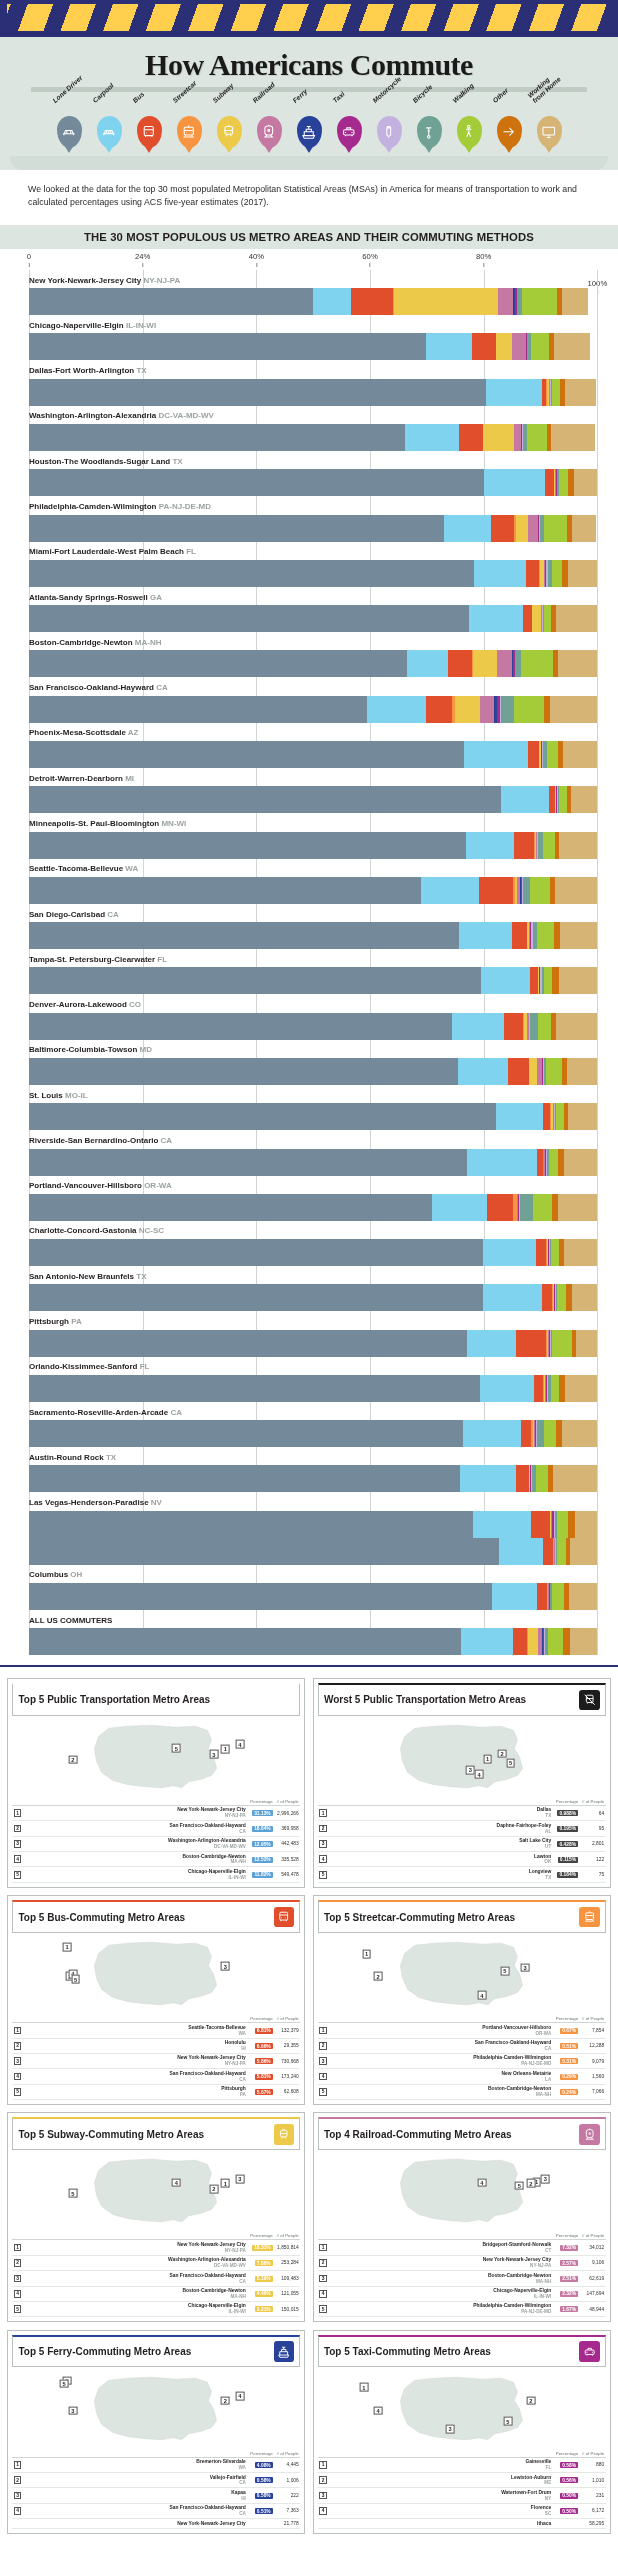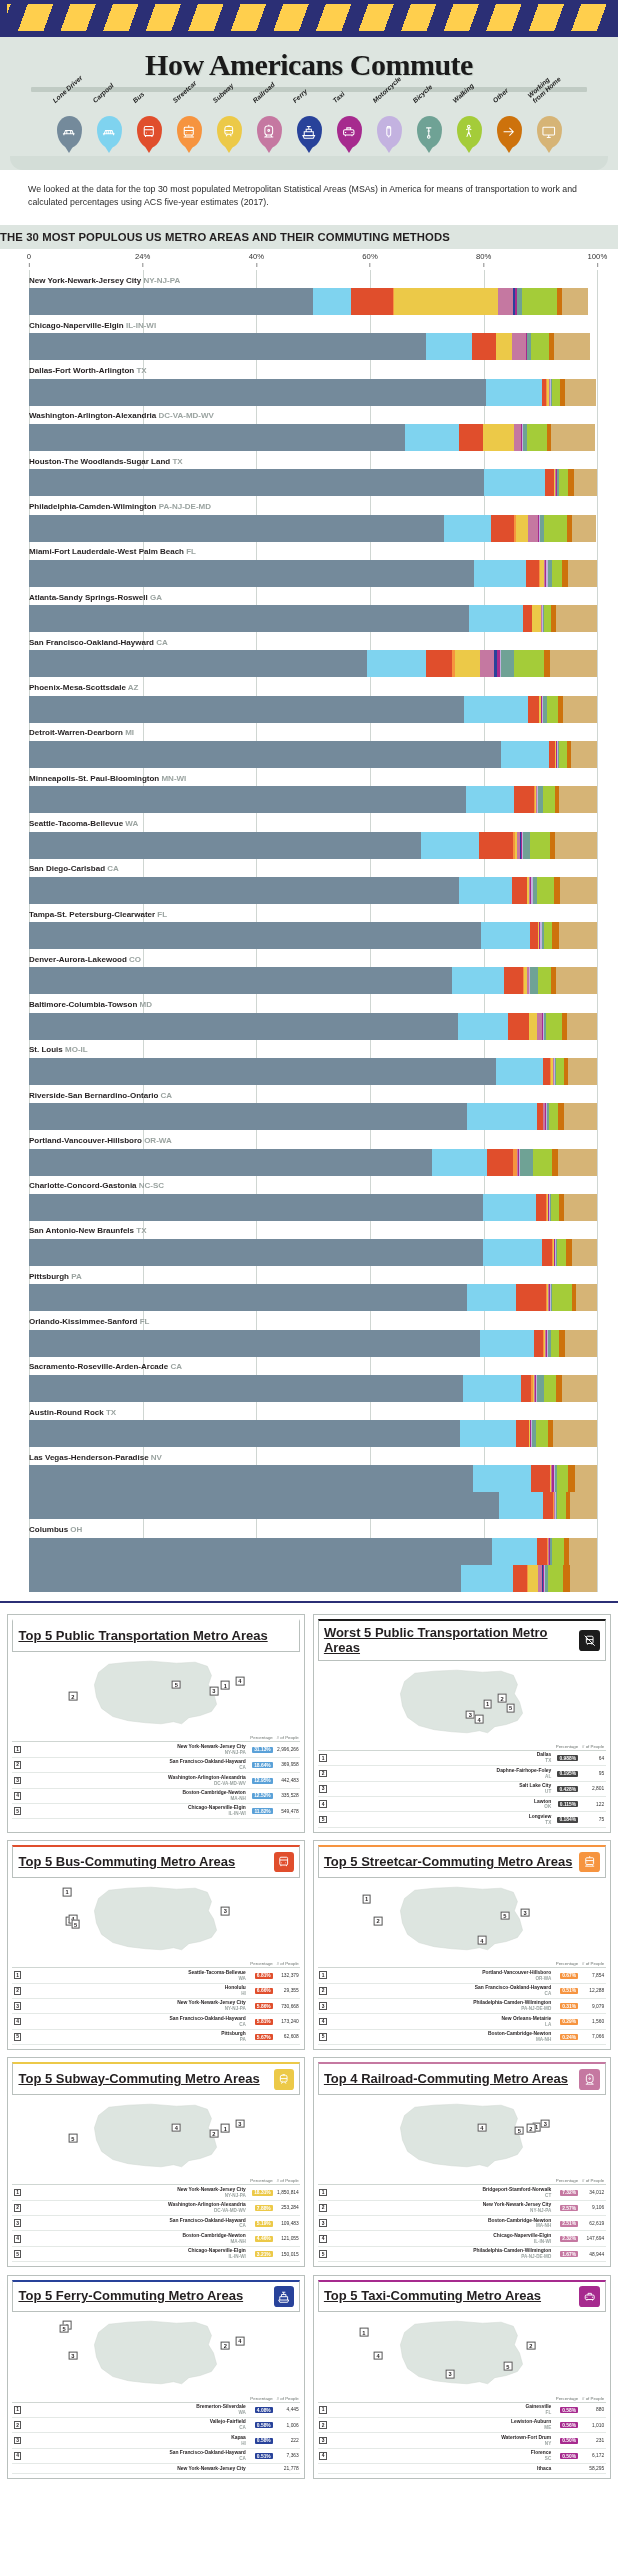--- a/index.html
+++ b/index.html
@@ -58,21 +58,21 @@
     background:#d3ddd7;border-radius:0 0 12.4px 12.4px;
   }
 
   .blurb{
     background:#fff;padding:13.4px 28px 15.5px;
     font-size:8.8px;line-height:1.5;color:#2b2b2b;
   }
 
   
   .section-band{
-    background:#dde5e0;padding:6.2px 0;
+    background:#dde5e0;text-align:center;padding:6.2px 0;
     font-weight:bold;font-size:11.3px;letter-spacing:0.1px;
   }
 
   
   .chart{position:relative;padding:3.1px 0 9.3px;background:#fff;}
   .axis{position:relative;height:17.5px;margin:0 20.6px 0 29px;}
   .axis .tick{position:absolute;top:0;transform:translateX(-50%);text-align:center;font-size:7.7px;color:#333;}
   .axis .tick i{display:block;width:0.5px;height:4.6px;background:#8a8a8a;margin:1.5px auto 0;}
   .rows{position:relative;margin:0 20.6px 0 29px;}
   .gridlines{position:absolute;inset:0;pointer-events:none;}
@@ -84,21 +84,21 @@
   .bar > i{display:block;height:100%;}
 
   
   .cards-wrap{border-top:2.6px solid #2b2f75;padding:11.3px 7.2px 5.2px;background:#fff;}
   .cards{display:grid;grid-template-columns:1fr 1fr;gap:7.2px;}
   .card{border:0.5px solid #b9c0bd;background:#fff;padding:4.1px;}
   .card-head{
     border:0.5px solid #b9c0bd;display:flex;align-items:center;justify-content:space-between;
     padding:4.6px 5.2px;min-height:29px;
   }
-  .card-head h3{font-size:13px;line-height:1.12;font-weight:bold;text-decoration:underline;}
+  .card-head h3{font-size:10px;line-height:1.12;font-weight:bold;}
   .card-badge{
     width:20.6px;height:20.6px;border-radius:3.1px;display:flex;align-items:center;justify-content:center;flex:0 0 auto;
   }
   .card-badge svg{width:13.4px;height:13.4px;stroke:#fff;fill:none;stroke-width:1.7;}
   .card-badge.dark{background:#1c1c1c;}
   .map{position:relative;height:77px;margin:3.1px 0 2.1px;}
   .map svg{width:100%;height:100%;}
   .pinmark{
     position:absolute;width:8.8px;height:8.8px;border:0.8px solid #555;background:#fff;
     font-size:5.7px;font-weight:bold;display:flex;align-items:center;justify-content:center;
@@ -257,21 +257,21 @@
 
   <div class="section-band">THE 30 MOST POPULOUS US METRO AREAS AND THEIR COMMUTING METHODS</div>
 
   <div class="chart">
     <div class="axis" id="axis">
         <div class="tick" style="left: 0%;"><span>0</span><i></i></div>
         <div class="tick" style="left: 20%;"><span>24%</span><i></i></div>
         <div class="tick" style="left: 40%;"><span>40%</span><i></i></div>
         <div class="tick" style="left: 60%;"><span>60%</span><i></i></div>
         <div class="tick" style="left: 80%;"><span>80%</span><i></i></div>
-        <div class="tick" style="left: 100%;"><span>100%</span><i></i></div>
+        <div class="tick" style="left: 100%; margin-top: 27px;"><span>100%</span><i></i></div>
       </div>
     <div class="rows" id="rows">
       <div class="gridlines" id="gridlines">
           <span style="left: 0%;"></span>
           <span style="left: 20%;"></span>
           <span style="left: 40%;"></span>
           <span style="left: 60%;"></span>
           <span style="left: 80%;"></span>
           <span style="left: 100%;"></span>
         </div>
@@ -410,20 +410,38 @@
             <i style="width:0%;background:#f6943f"></i>
             <i style="width:1.5%;background:#ecc948"></i>
             <i style="width:0.2%;background:#c578a1"></i>
             <i style="width:0%;background:#28429a"></i>
             <i style="width:0.1%;background:#a62a8e"></i>
             <i style="width:0.1%;background:#c3b2e0"></i>
             <i style="width:0.2%;background:#6fa295"></i>
             <i style="width:1.3%;background:#a4cc39"></i>
             <i style="width:0.8%;background:#cd720c"></i>
             <i style="width:7.3%;background:#d6b476"></i>
+          </div>
+        </div>
+        <div class="row">
+          <div class="name">Boston-Cambridge-Newton <span class="st">MA-NH</span></div>
+          <div class="bar">
+            <i style="width:66.5%;background:#748a9b"></i>
+            <i style="width:7.3%;background:#7fd3ef"></i>
+            <i style="width:4.1%;background:#e04e2c"></i>
+            <i style="width:0.2%;background:#f6943f"></i>
+            <i style="width:4.2%;background:#ecc948"></i>
+            <i style="width:2.6%;background:#c578a1"></i>
+            <i style="width:0.3%;background:#28429a"></i>
+            <i style="width:0.3%;background:#a62a8e"></i>
+            <i style="width:0.1%;background:#c3b2e0"></i>
+            <i style="width:1%;background:#6fa295"></i>
+            <i style="width:5.6%;background:#a4cc39"></i>
+            <i style="width:0.8%;background:#cd720c"></i>
+            <i style="width:7%;background:#d6b476"></i>
           </div>
         </div>
         <div class="row">
           <div class="name">San Francisco-Oakland-Hayward <span class="st">CA</span></div>
           <div class="bar">
             <i style="width:59.5%;background:#748a9b"></i>
             <i style="width:10.4%;background:#7fd3ef"></i>
             <i style="width:4.5%;background:#e04e2c"></i>
             <i style="width:0.5%;background:#f6943f"></i>
             <i style="width:4.5%;background:#ecc948"></i>
@@ -790,20 +808,21 @@
             <i style="width:0%;background:#28429a"></i>
             <i style="width:0.1%;background:#a62a8e"></i>
             <i style="width:0.1%;background:#c3b2e0"></i>
             <i style="width:0.4%;background:#6fa295"></i>
             <i style="width:2.1%;background:#a4cc39"></i>
             <i style="width:0.8%;background:#cd720c"></i>
             <i style="width:5%;background:#d6b476"></i>
           </div>
         </div>
         <div class="row">
+          <div class="name">ALL US COMMUTERS</div>
           <div class="bar">
             <i style="width:76.4%;background:#748a9b"></i>
             <i style="width:9.1%;background:#7fd3ef"></i>
             <i style="width:2.6%;background:#e04e2c"></i>
             <i style="width:0.1%;background:#f6943f"></i>
             <i style="width:1.8%;background:#ecc948"></i>
             <i style="width:0.7%;background:#c578a1"></i>
             <i style="width:0.1%;background:#28429a"></i>
             <i style="width:0.2%;background:#a62a8e"></i>
             <i style="width:0.2%;background:#c3b2e0"></i>

